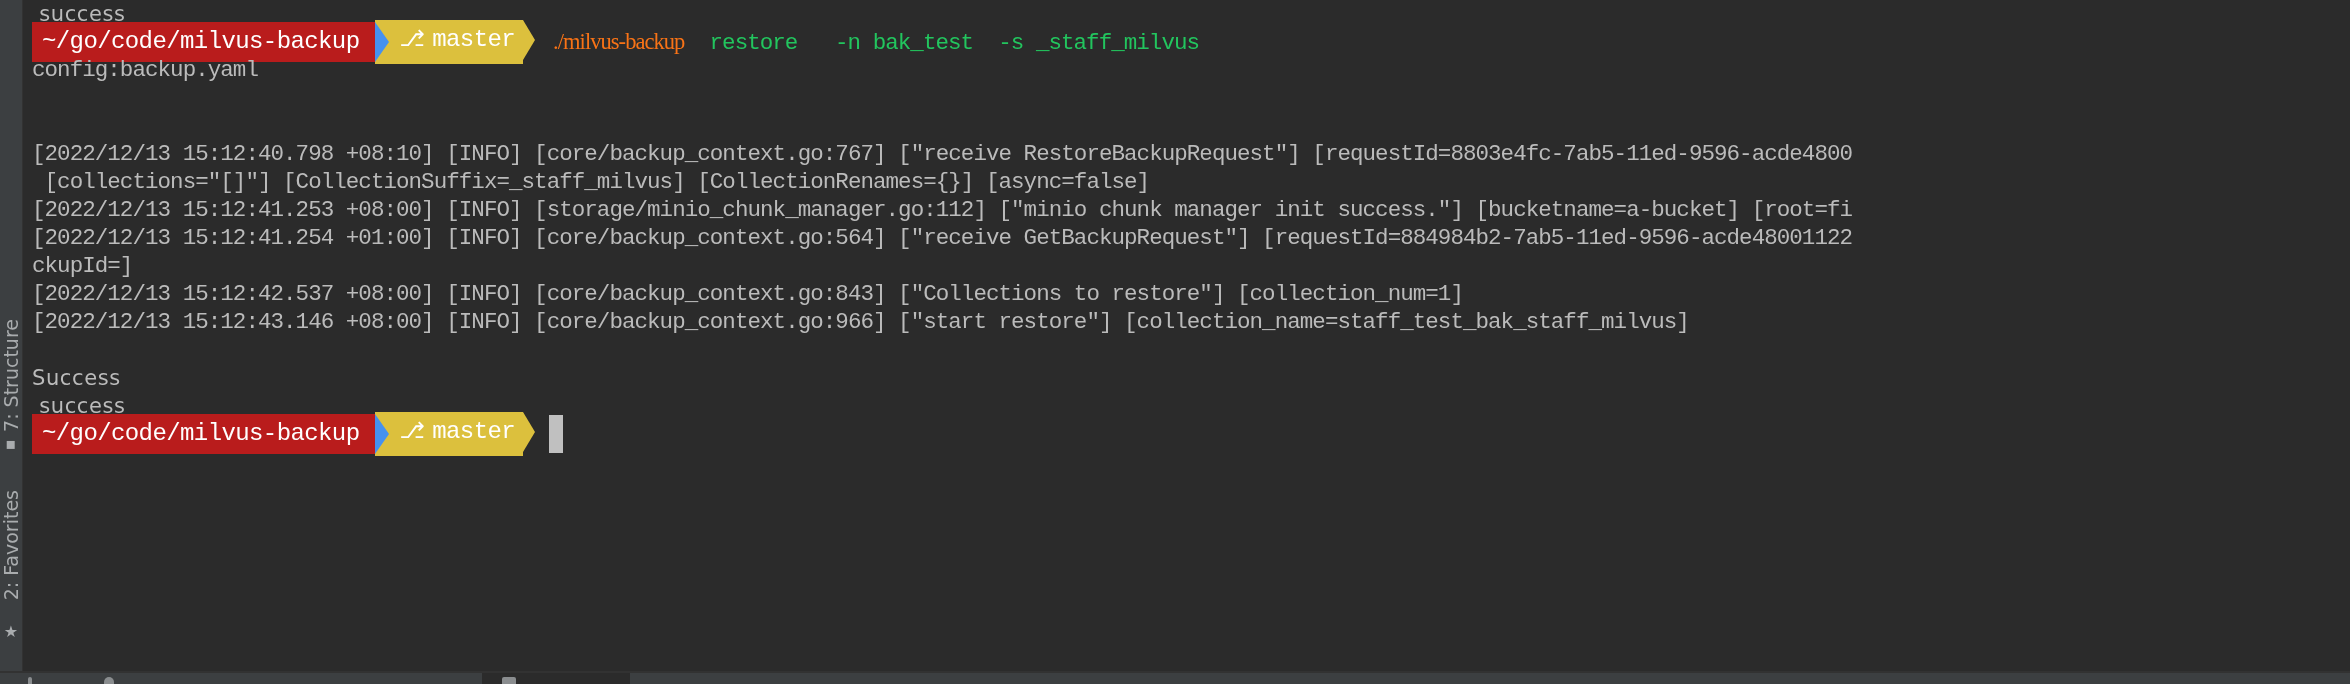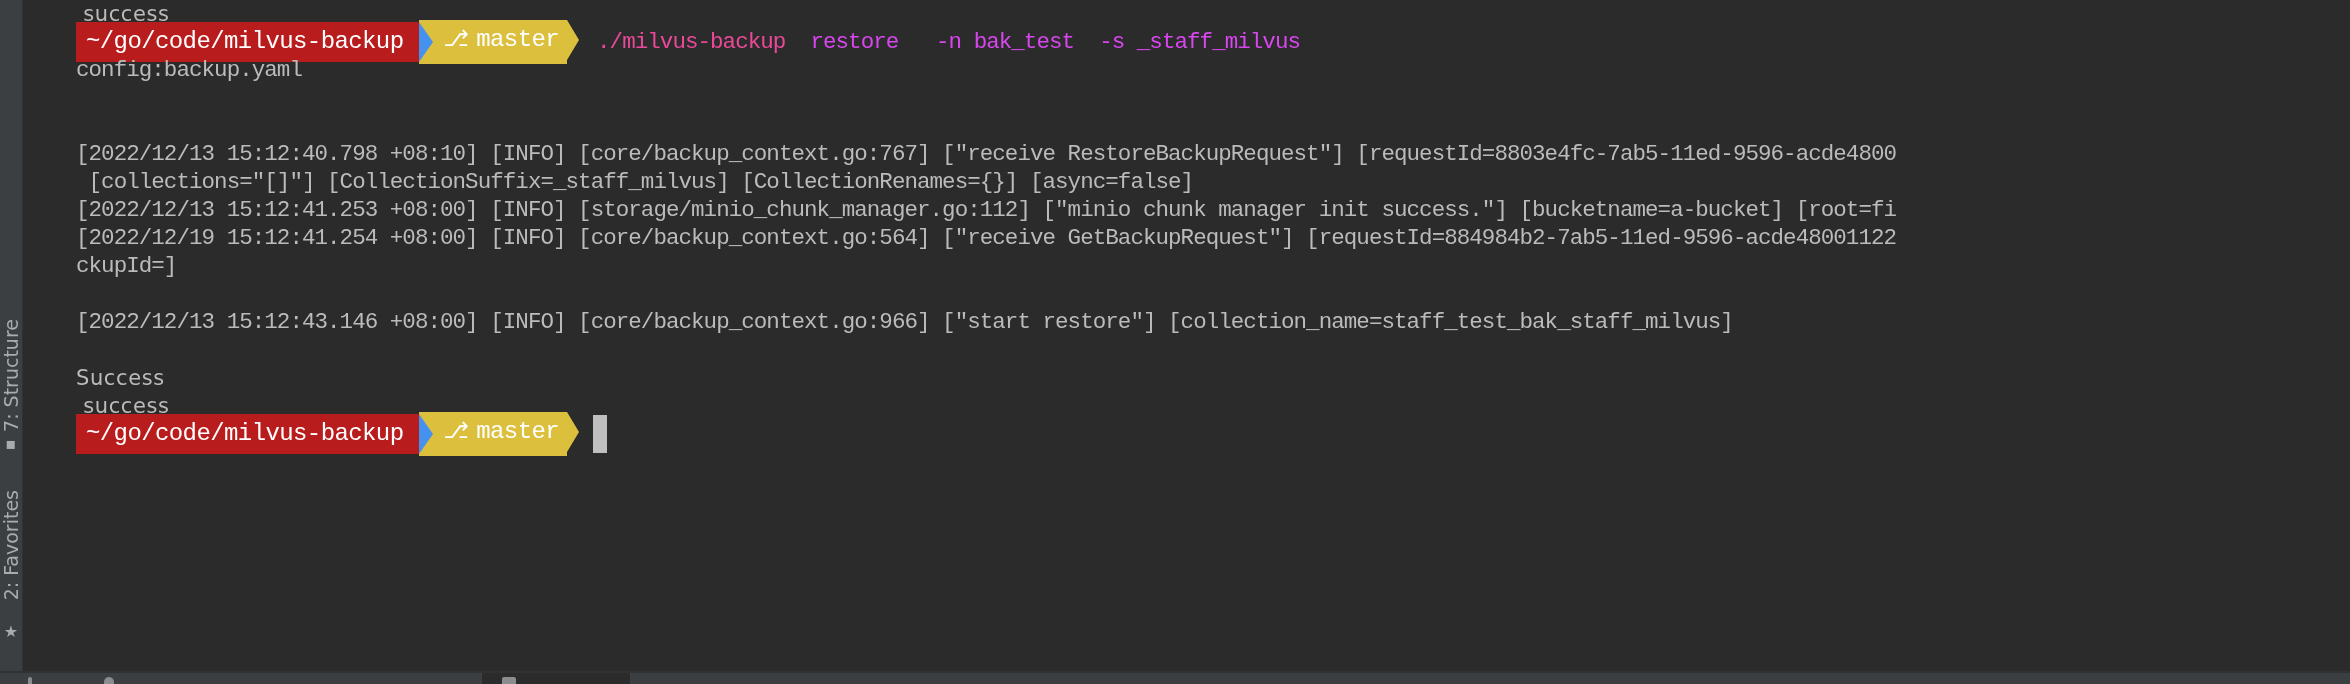--- a/index.html
+++ b/index.html
@@ -18,21 +18,20 @@
       display: flex; align-items: center; justify-content: center;
     }
     .side-tab .vlabel {
       writing-mode: vertical-rl; transform: rotate(180deg);
       white-space: nowrap;
     }
     .side-tab .vicon { font-size: 16px; margin-top: 4px; }
     .terminal {
       position: absolute; left: 32px; top: 0; right: 0; height: 671px;
       overflow: hidden;
-      margin-left: 44px;
     }
     .line {
       position: absolute; left: 0; height: 28px; line-height: 28px;
       white-space: pre; color: #bbbbbb; font-size: 22.5px;
       letter-spacing: -0.95px;
     }
     .line.sans { font-family: "DejaVu Sans", sans-serif; font-size: 21px; letter-spacing: 0.6px; }
     .prompt { display: flex; align-items: center; height: 40px; }
     .seg-path {
       background: #b91c1c; color: #ffffff; height: 40px; line-height: 40px;
@@ -49,22 +48,22 @@
       padding: 0 8px 0 24px; font-size: 24px; letter-spacing: -0.6px;
       position: relative;
     }
     .seg-branch::after {
       content: ""; position: absolute; right: -12px; top: 0;
       border-top: 20px solid transparent; border-bottom: 20px solid transparent;
       border-left: 12px solid #dcc03d;
     }
     .branch-icon { margin-right: 8px; font-size: 22px; }
     .cmd { margin-left: 30px; font-size: 22.5px; letter-spacing: -0.95px; white-space: pre; }
-    .cmd .exe { color: #ec4899; }
-    .cmd .args { color: #d946ef; }
+    .cmd .exe { color: #f97316; font-family: Liberation Serif, serif; }
+    .cmd .args { color: #22c55e; }
     .cursor {
       display: inline-block; width: 14px; height: 38px; background: #c0c0c0;
       margin-left: 26px;
     }
     .bottom-bar {
       position: absolute; left: 0; top: 671px; width: 2350px; height: 13px;
       background: #3c3f41; border-top: 2px solid #323232;
     }
     .bottom-bar .active-tab {
       position: absolute; left: 482px; top: 0; width: 148px; height: 13px;
@@ -98,22 +97,23 @@
   <div class="line prompt" style="top:22px;">
     <span class="seg-path">~/go/code/milvus-backup</span>
     <span class="seg-branch"><span class="branch-icon">⎇</span><span>master</span></span>
     <span class="cmd"><span class="exe">./milvus-backup</span><span class="args">  restore   -n bak_test  -s _staff_milvus</span></span>
   </div>
 
   <div class="line" style="top:56px;">config:backup.yaml</div>
   <div class="line" style="top:140px;">[2022/12/13 15:12:40.798 +08:10] [INFO] [core/backup_context.go:767] ["receive RestoreBackupRequest"] [requestId=8803e4fc-7ab5-11ed-9596-acde4800</div>
   <div class="line" style="top:168px;"> [collections="[]"] [CollectionSuffix=_staff_milvus] [CollectionRenames={}] [async=false]</div>
   <div class="line" style="top:196px;">[2022/12/13 15:12:41.253 +08:00] [INFO] [storage/minio_chunk_manager.go:112] ["minio chunk manager init success."] [bucketname=a-bucket] [root=fi</div>
-  <div class="line" style="top:224px;">[2022/12/19 15:12:41.254 +08:00] [INFO] [core/backup_context.go:564] ["receive GetBackupRequest"] [requestId=884984b2-7ab5-11ed-9596-acde48001122</div>
+  <div class="line" style="top:224px;">[2022/12/13 15:12:41.254 +01:00] [INFO] [core/backup_context.go:564] ["receive GetBackupRequest"] [requestId=884984b2-7ab5-11ed-9596-acde48001122</div>
   <div class="line" style="top:252px;text-align:center;">ckupId=]</div>
+  <div class="line" style="top:280px;">[2022/12/13 15:12:42.537 +08:00] [INFO] [core/backup_context.go:843] ["Collections to restore"] [collection_num=1]</div>
   <div class="line" style="top:308px;">[2022/12/13 15:12:43.146 +08:00] [INFO] [core/backup_context.go:966] ["start restore"] [collection_name=staff_test_bak_staff_milvus]</div>
 
   <div class="line sans" style="top:364px;">Success</div>
   <div class="line sans" style="top:392px;"> success</div>
 
   <div class="line prompt" style="top:414px;">
     <span class="seg-path">~/go/code/milvus-backup</span>
     <span class="seg-branch"><span class="branch-icon">⎇</span><span>master</span></span>
     <span class="cursor"></span>
   </div>

